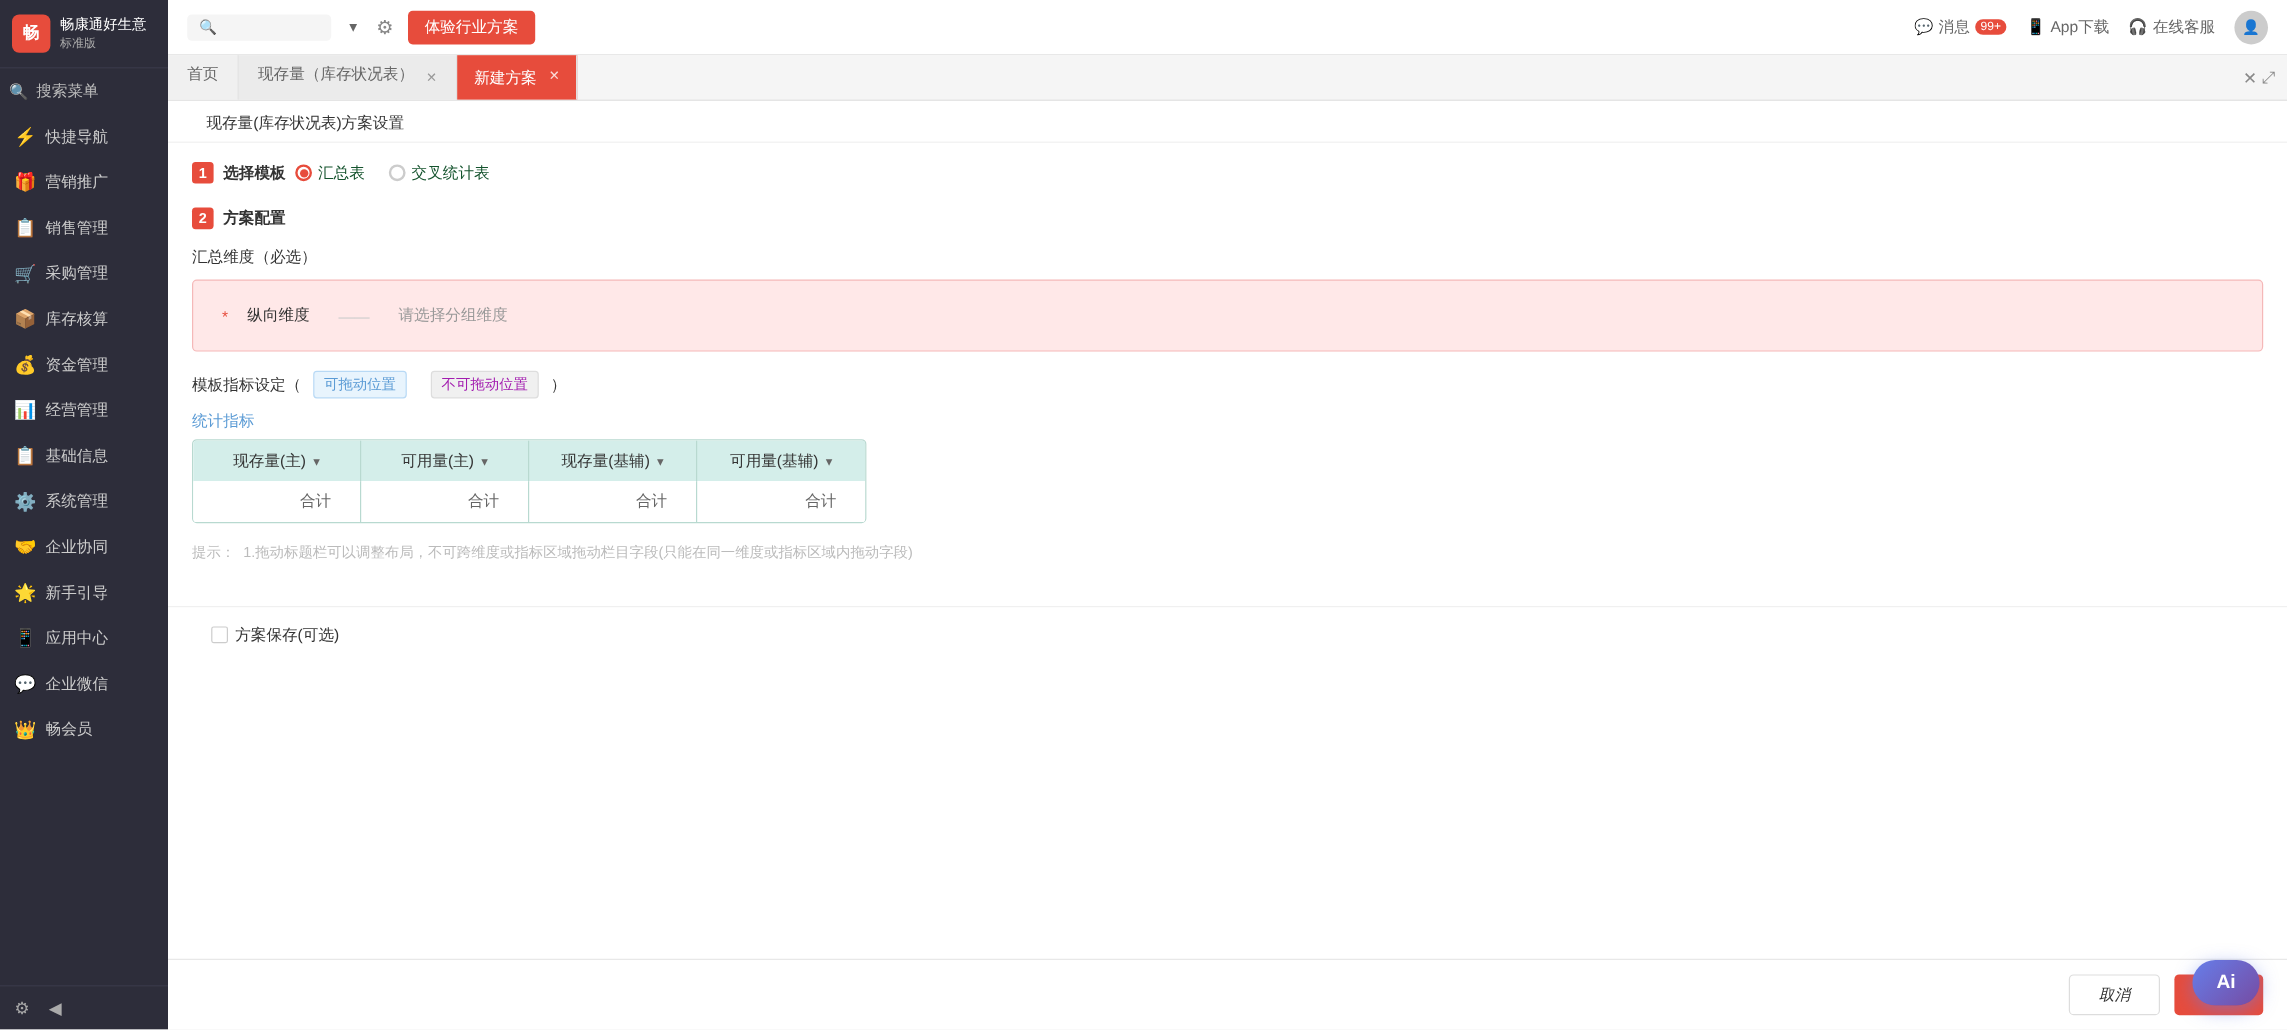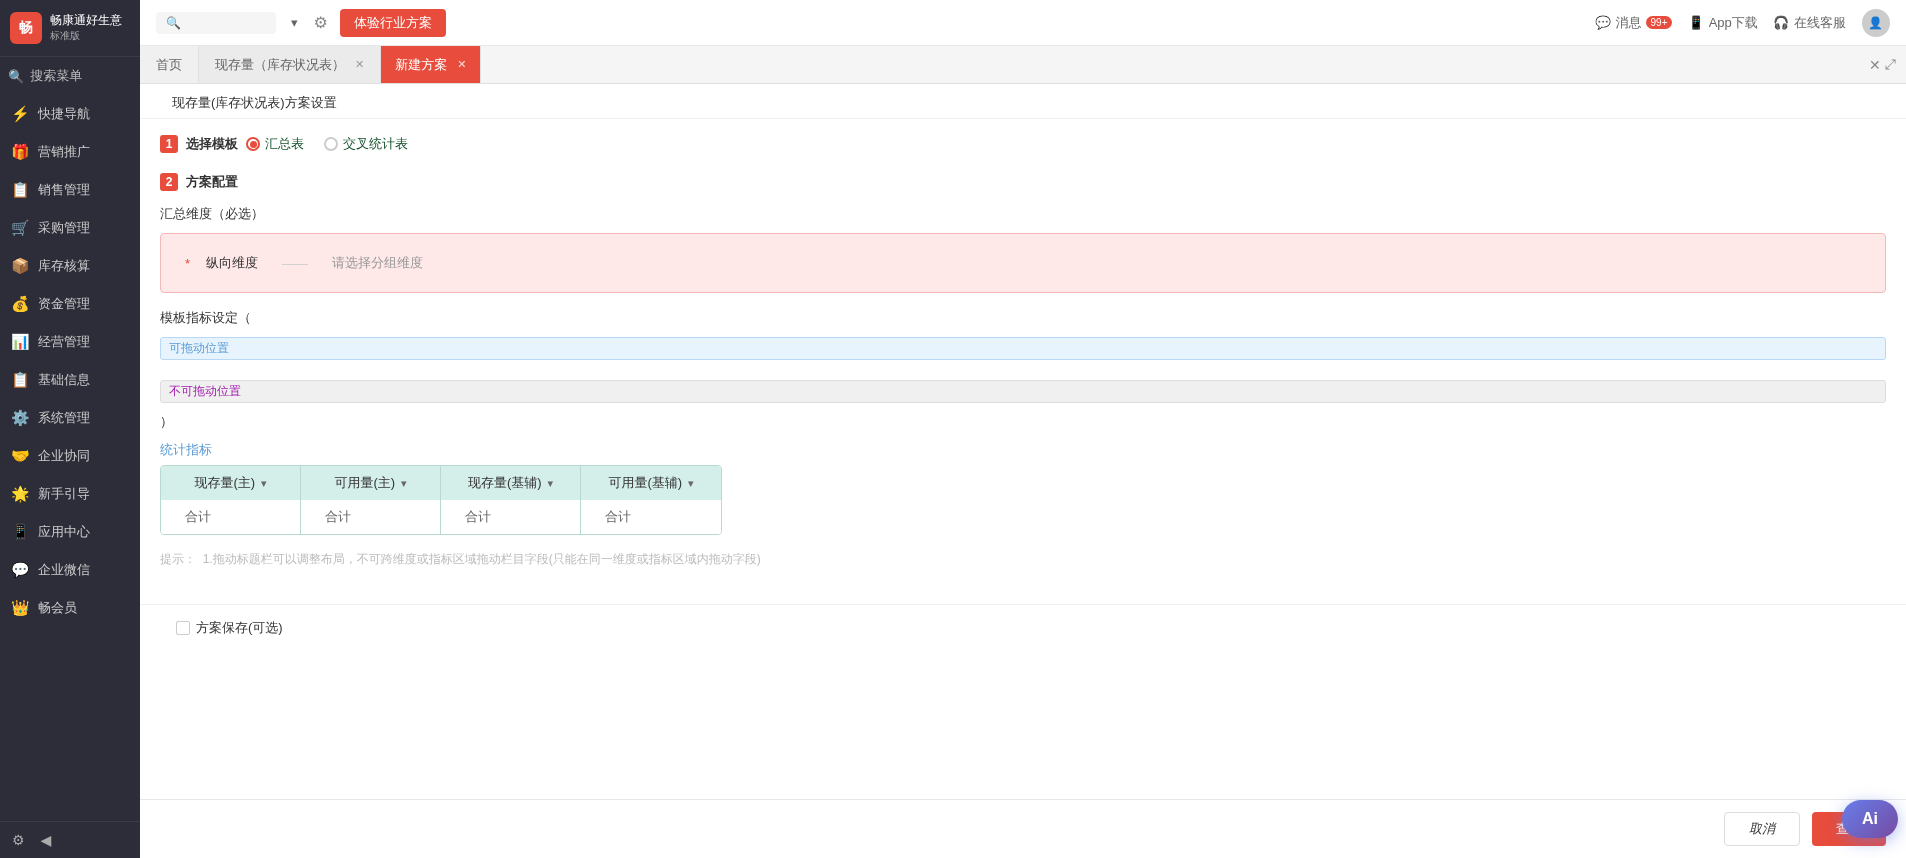--- a/index.html
+++ b/index.html
@@ -110,22 +110,22 @@
     
     .tabs-bar {
       background: #f5f5f5;
       display: flex;
       align-items: stretch;
       border-bottom: 1px solid #e0e0e0;
       flex-shrink: 0;
       height: 38px;
     }
     .tab {
-      display: flex; align-items: center; gap: 6px;
-      padding: 0 16px;
+      display: flex; align-items: flex-end; gap: 6px;
+      padding: 12px 16px;
       cursor: pointer; font-size: 13px; color: #666;
       border-right: 1px solid #e0e0e0;
       background: #ebebeb;
       position: relative;
     }
     .tab-home { background: #f0f0f0; }
     .tab-close {
       font-size: 11px; color: #999; cursor: pointer;
       margin-left: 4px; line-height: 1;
     }
@@ -202,21 +202,21 @@
     .dimension-label { font-size: 13px; color: #333; }
     .dimension-separator { color: #ccc; margin: 0 8px; }
     .dimension-placeholder { color: #999; font-size: 13px; }
 
     
     .indicator-settings {
       margin-top: 16px;
     }
     .indicator-label {
       font-size: 13px; color: #333; margin-bottom: 10px;
-      display: flex; gap: 10px; flex-direction: column;
+      display: flex; align-items: center; gap: 10px;
     }
     .draggable-tag {
       background: #e8f4fd; color: #5b9bd5; border: 1px solid #b8d9f5;
       border-radius: 3px; padding: 2px 8px; font-size: 12px;
     }
     .non-draggable-tag {
       background: #f0f0f0; color: #a21caf; border: 1px solid #ddd;
       border-radius: 3px; padding: 2px 8px; font-size: 12px;
     }
 
@@ -238,21 +238,21 @@
       font-size: 13px; color: #333;
       border-right: 1px solid #b8d9d0;
       display: flex; align-items: center; gap: 6px;
       min-width: 140px; justify-content: center;
     }
     .stats-cell:last-child { border-right: none; }
     .stats-cell-body {
       padding: 8px 24px;
       font-size: 13px; color: #666;
       border-right: 1px solid #b8d9d0;
-      min-width: 140px; text-align: left;
+      min-width: 140px; text-align: right;
     }
     .stats-cell-body:last-child { border-right: none; }
     .dropdown-arrow { font-size: 11px; color: #666; cursor: pointer; }
 
     
     .tips-area { margin-top: 16px; color: #bbb; font-size: 12px; }
     .tips-area p { margin-bottom: 4px; }
     .tips-area a { color: #e87070; text-decoration: underline; }
 
     
@@ -278,21 +278,21 @@
       background: #fff; border: 1px solid #ddd; color: #333;
       padding: 7px 24px; border-radius: 4px; font-size: 13px; cursor: pointer; font-style: italic;
     }
     .btn-query {
       background: #e74c3c; color: white; border: none;
       padding: 7px 24px; border-radius: 4px; font-size: 13px; cursor: pointer;
     }
 
     
     .ai-float {
-      position: fixed; bottom: 20px; right: 8px;
+      position: fixed; bottom: 20px; right: 23px;
       background: linear-gradient(135deg, #667eea 0%, #764ba2 100%);
       color: white; border-radius: 50px; padding: 10px 20px;
       font-size: 16px; font-weight: bold;
       box-shadow: 0 4px 15px rgba(102,126,234,0.5);
       cursor: pointer; z-index: 1000;
     }
   </style>
 </head>
 <body>
 

